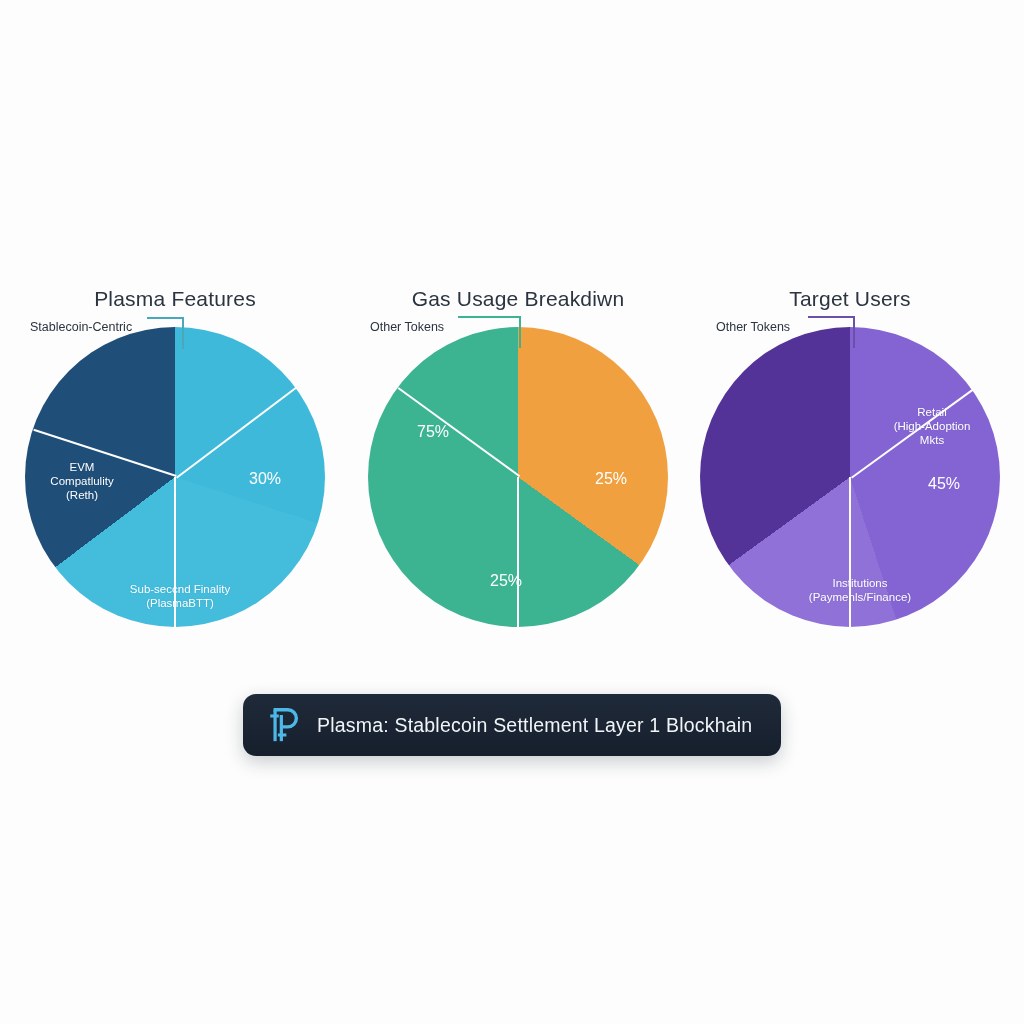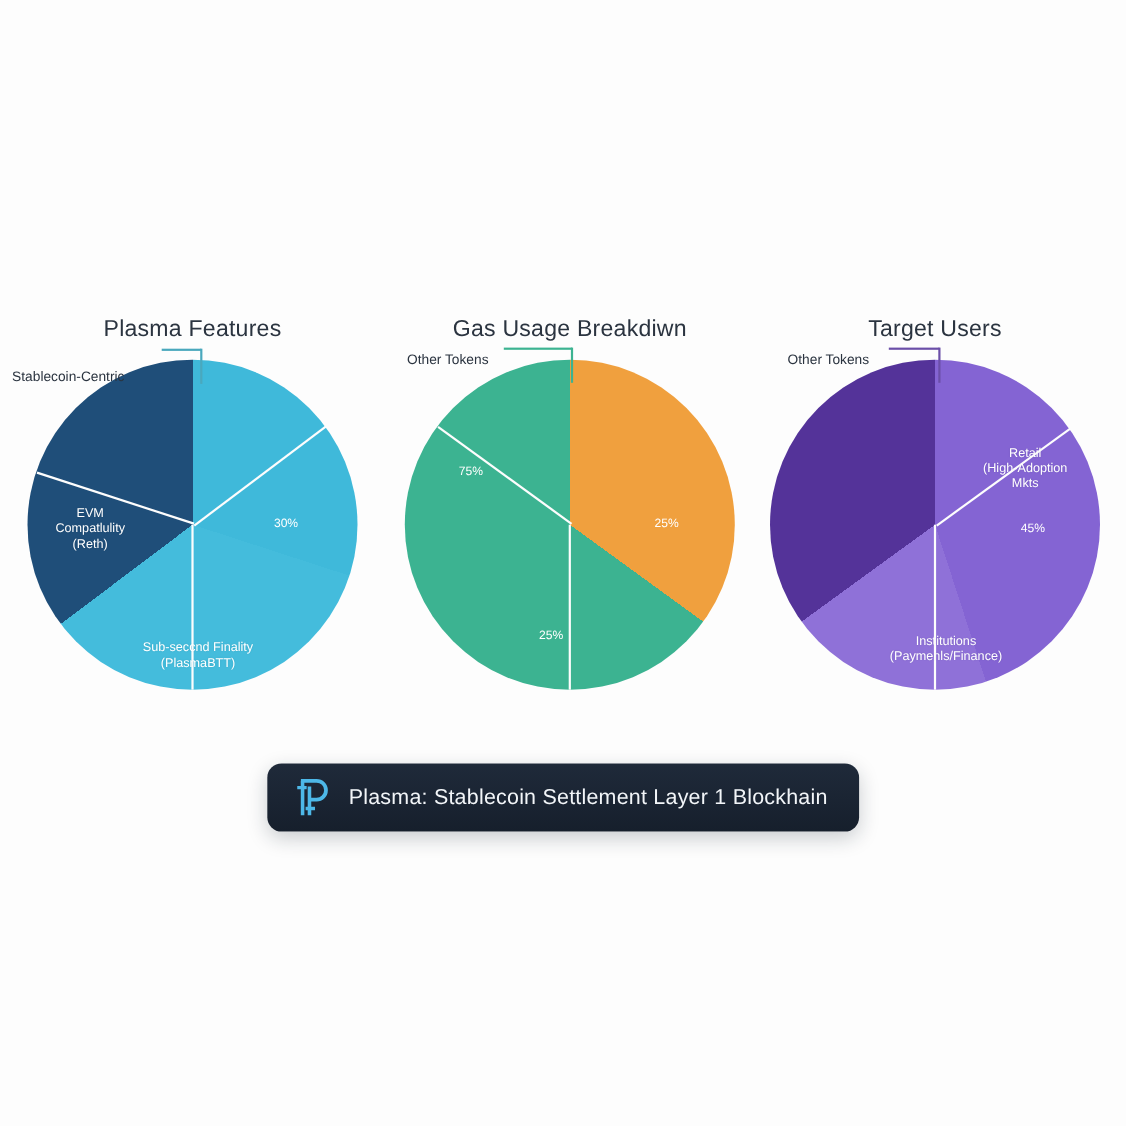--- a/index.html
+++ b/index.html
@@ -53,21 +53,21 @@
     color:#ffffff;
     font-size:11.5px;
     line-height:14px;
     text-align:center;
     pointer-events:none;
     text-shadow:0 0 2px rgba(0,0,0,.10);
   }
   .pct{
     position:absolute;
     color:#ffffff;
-    font-size:11px;
+    font-size:16px;
     font-weight:400;
     pointer-events:none;
   }
 
   
   .callout{position:absolute;}
   .callout .cl-text{
     position:absolute;
     font-size:12.5px;
     color:#2b3440;
@@ -136,21 +136,21 @@
         <span>(PlasmaBTT)</span>
       </div>
       <div class="slice-label" style="left:14px;top:133px;width:86px;">
         <span>EVM</span><br>
         <span>Compatlulity</span><br>
         <span>(Reth)</span>
       </div>
     </div>
 
     <div class="callout" style="left:0px;top:38px;width:200px;height:40px;">
-      <div class="cl-text" style="left:6px;top:-3px;margin-top:15px;">Stablecoin-Centric</div>
+      <div class="cl-text" style="left:25px;top:-3px;">Stablecoin-Centric</div>
       <div class="cl-h" style="left:142px;top:-6px;width:36px;background:#4aa8bd;"></div>
       <div class="cl-v" style="left:177px;top:-6px;height:32px;background:#4aa8bd;"></div>
     </div>
   </div>
 
   <div class="chart" style="left:348px;top:285px;">
     <div class="chart-title">Gas Usage Breakdiwn</div>
 
     <div class="donut-wrap">
       <div class="donut" style="background:conic-gradient(#f0a03e 0deg 126deg, #3cb391 126deg 360deg);">

